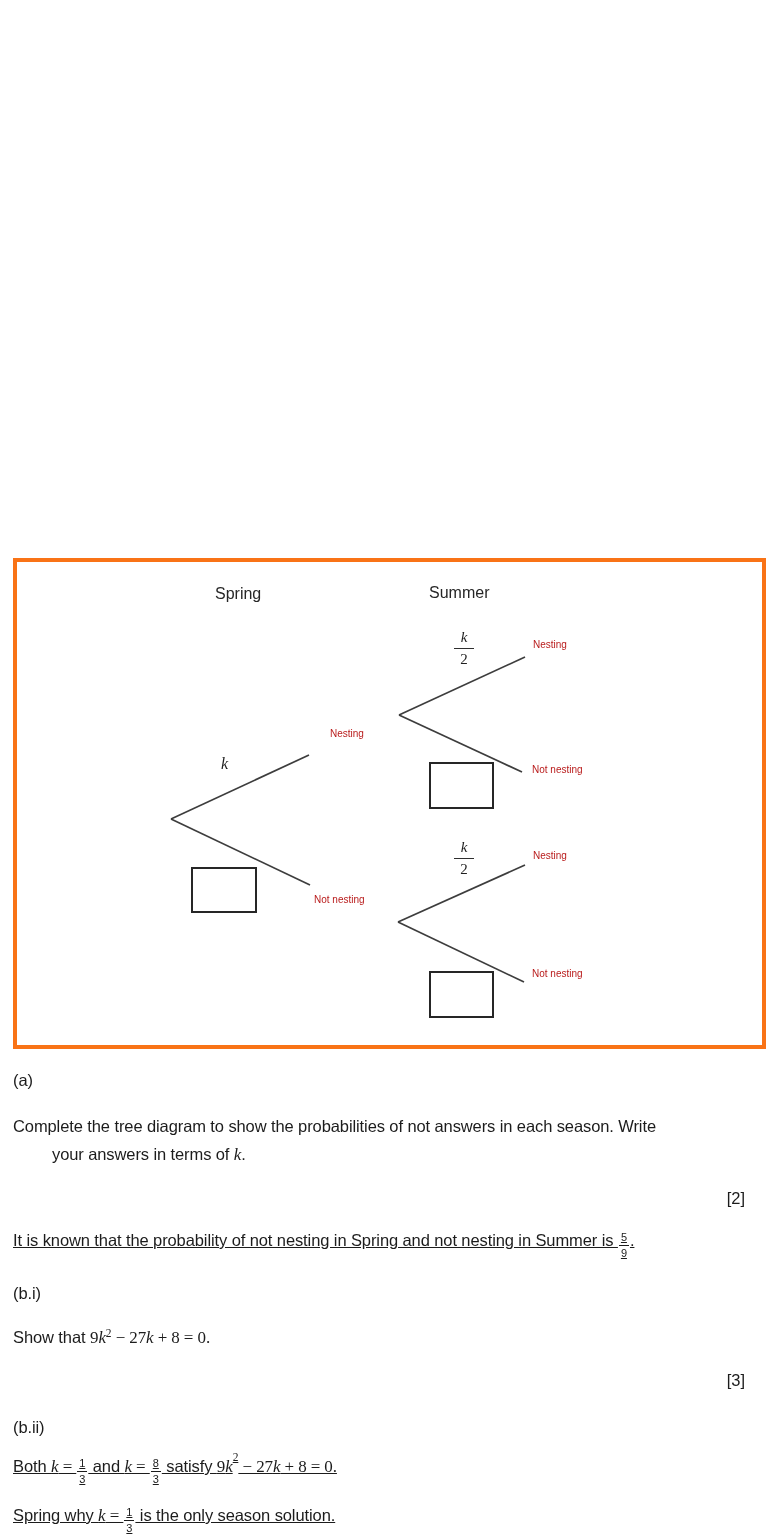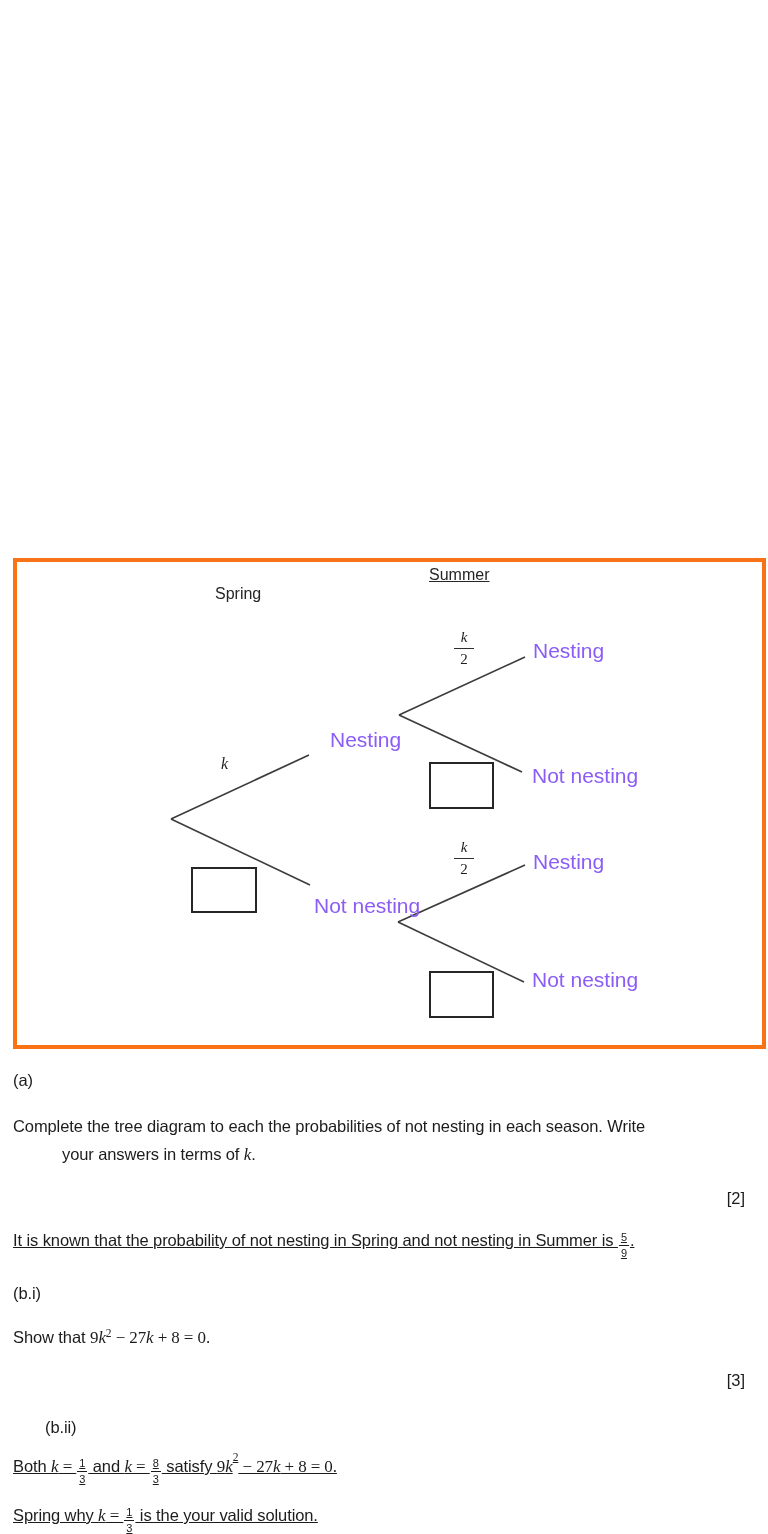--- a/index.html
+++ b/index.html
@@ -13,21 +13,21 @@
   .diagram-box {
     position:absolute; left:13px; top:558px; width:753px; height:491px;
     border:4px solid #f97316; box-sizing:border-box; background:#ffffff;
   }
   .diagram-box svg { position:absolute; left:0; top:0; }
 
   .hdr {
     position:absolute; font-size:16px; color:#262626; white-space:pre;
   }
   .lbl {
-    position:absolute; font-size:21px; color:#8b5cf6; white-space:pre;
+    position:absolute; font-size:10px; color:#b91c1c; white-space:pre;
   }
   .k-it {
     position:absolute; font-family:"Liberation Serif", serif;
     font-style:italic; font-size:16px; color:#1f1f1f;
   }
   .kfrac {
     position:absolute; width:20px; text-align:center;
     font-family:"Liberation Serif", serif; font-size:15px; color:#1f1f1f;
   }
   .kfrac .num {
@@ -73,21 +73,21 @@
     <svg width="749" height="487" viewBox="0 0 749 487">
       <line x1="154" y1="257" x2="292" y2="193" stroke="#3d3d3d" stroke-width="1.7"></line>
       <line x1="154" y1="257" x2="293" y2="323" stroke="#3d3d3d" stroke-width="1.7"></line>
       <line x1="382" y1="153" x2="508" y2="95" stroke="#3d3d3d" stroke-width="1.7"></line>
       <line x1="382" y1="153" x2="505" y2="210" stroke="#3d3d3d" stroke-width="1.7"></line>
       <line x1="381" y1="360" x2="508" y2="303" stroke="#3d3d3d" stroke-width="1.7"></line>
       <line x1="381" y1="360" x2="507" y2="420" stroke="#3d3d3d" stroke-width="1.7"></line>
     </svg>
 
     <div class="hdr" style="left:198px; top:23px;">Spring</div>
-    <div class="hdr" style="left:412px; top:4px;text-decoration:underline;">Summer</div>
+    <div class="hdr" style="left:412px; top:22px;">Summer</div>
 
     <div class="k-it" style="left:204px; top:193px;">k</div>
     <div class="lbl" style="left:313px; top:166px;">Nesting</div>
     <div class="ans-box" style="left:174px; top:305px; width:66px; height:46px;"></div>
     <div class="lbl" style="left:297px; top:332px;">Not nesting</div>
 
     <div class="kfrac" style="left:437px; top:67px;">
       <span class="num">k</span>
       <span class="den">2</span>
     </div>
@@ -98,27 +98,27 @@
     <div class="kfrac" style="left:437px; top:277px;">
       <span class="num">k</span>
       <span class="den">2</span>
     </div>
     <div class="lbl" style="left:516px; top:288px;">Nesting</div>
     <div class="ans-box" style="left:412px; top:409px; width:65px; height:47px;"></div>
     <div class="lbl" style="left:515px; top:406px;">Not nesting</div>
   </div>
 
   <div class="txt-line" style="left:13px; top:1071px;"><span>(a)</span></div>
-  <div class="txt-line" style="left:13px; top:1117px;"><span>Complete the tree diagram to each the probabilities of not nesting in each season. Write</span></div>
-  <div class="txt-line" style="left:62px; top:1145px;"><span>your answers in terms of </span><span class="f-it">k</span><span>.</span></div>
+  <div class="txt-line" style="left:13px; top:1117px;"><span>Complete the tree diagram to show the probabilities of not answers in each season. Write</span></div>
+  <div class="txt-line" style="left:52px; top:1145px;"><span>your answers in terms of </span><span class="f-it">k</span><span>.</span></div>
   <div class="pts" style="right:23px; top:1189px;">[2]</div>
 
   <div class="txt-line flex-line" style="left:13px; top:1231px;"><span>It is known that the probability of not nesting in Spring and not nesting in Summer is </span><span class="frac"><span class="num">5</span><span class="den">9</span></span><span>.</span></div>
 
   <div class="txt-line" style="left:13px; top:1284px;text-align:center;"><span>(b.i)</span></div>
   <div class="txt-line" style="left:13px; top:1328px;"><span>Show that </span><span class="f-m">9</span><span class="f-it">k</span><span class="f-sup">2</span><span class="f-m"> − 27</span><span class="f-it">k</span><span class="f-m"> + 8 = 0.</span></div>
   <div class="pts" style="right:23px; top:1371px;">[3]</div>
 
-  <div class="txt-line" style="left:13px; top:1418px;margin-left:32px;"><span>(b.ii)</span></div>
+  <div class="txt-line" style="left:13px; top:1418px;"><span>(b.ii)</span></div>
   <div class="txt-line flex-line" style="left:13px; top:1457px;"><span>Both </span><span class="f-it">k</span><span class="f-m"> = </span><span class="frac"><span class="num">1</span><span class="den">3</span></span><span> and </span><span class="f-it">k</span><span class="f-m"> = </span><span class="frac"><span class="num">8</span><span class="den">3</span></span><span> satisfy </span><span class="f-m">9</span><span class="f-it">k</span><span class="f-sup">2</span><span class="f-m"> − 27</span><span class="f-it">k</span><span class="f-m"> + 8 = 0.</span></div>
-  <div class="txt-line flex-line" style="left:13px; top:1506px;"><span>Spring why </span><span class="f-it">k</span><span class="f-m"> = </span><span class="frac"><span class="num">1</span><span class="den">3</span></span><span> is the your valid solution.</span></div>
+  <div class="txt-line flex-line" style="left:13px; top:1506px;"><span>Spring why </span><span class="f-it">k</span><span class="f-m"> = </span><span class="frac"><span class="num">1</span><span class="den">3</span></span><span> is the only season solution.</span></div>
 
 </div>
 
 </body></html>

